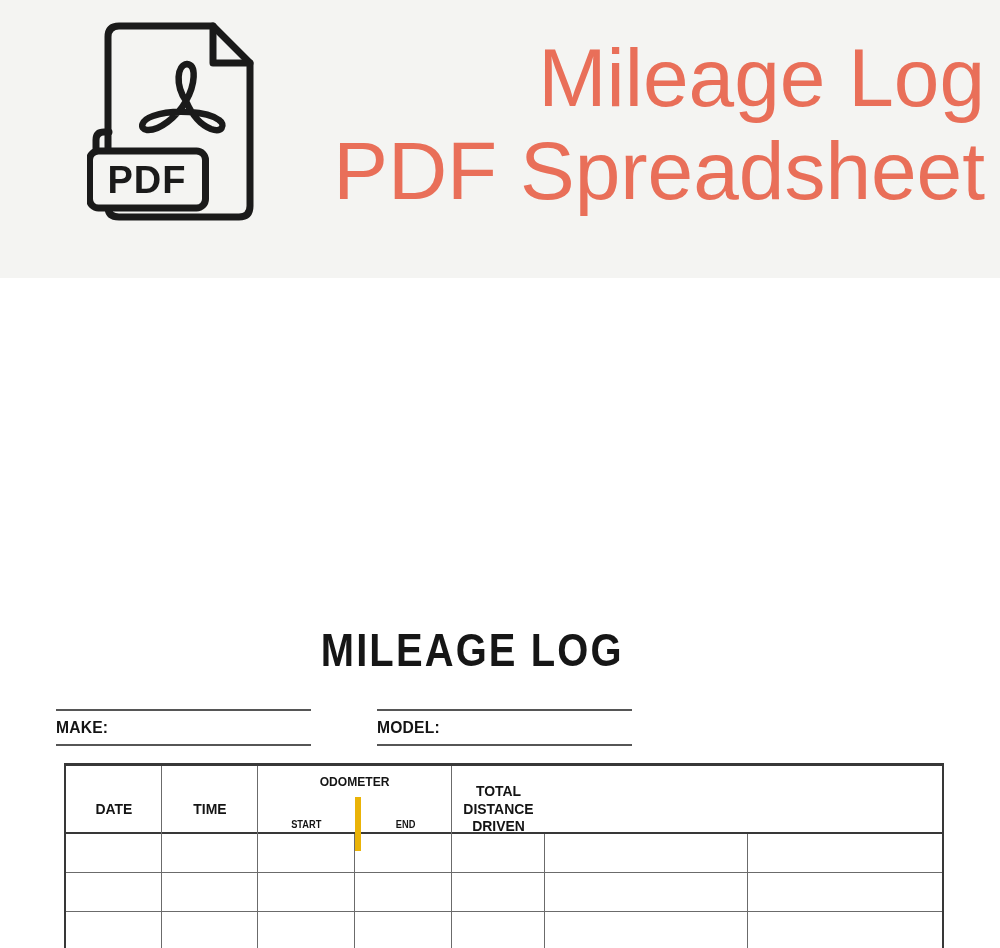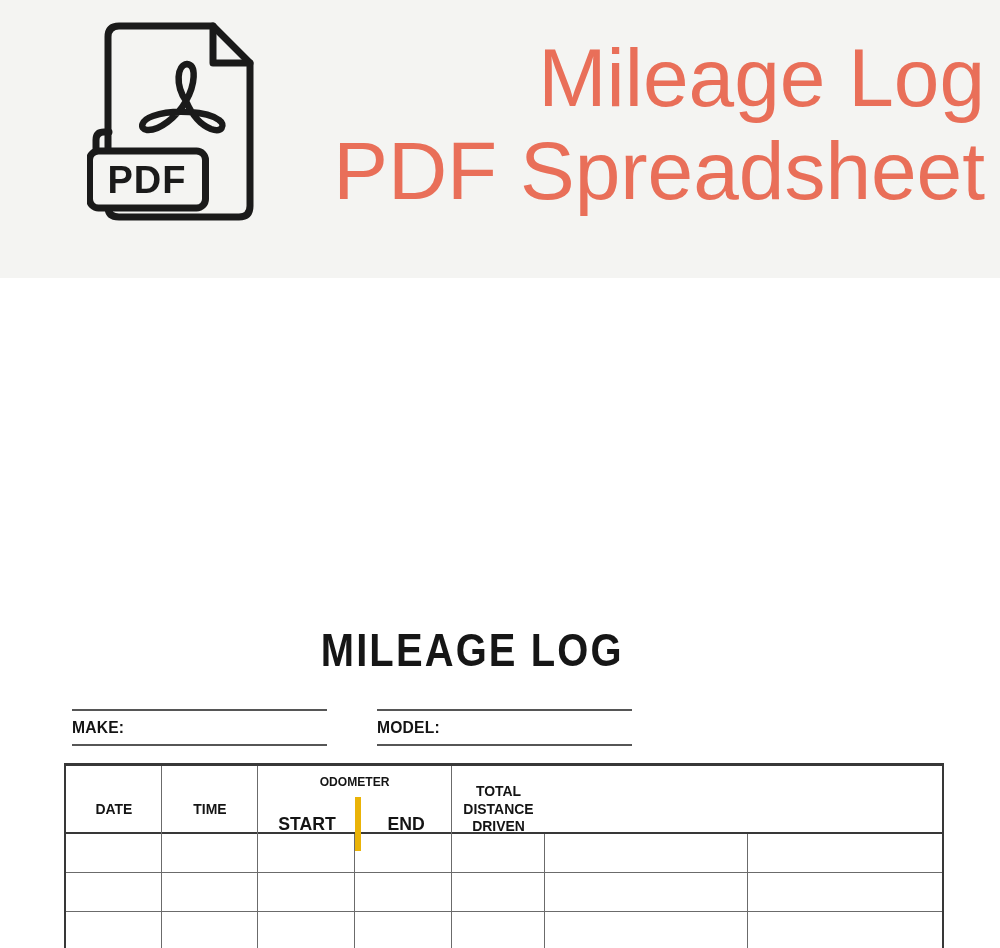--- a/index.html
+++ b/index.html
@@ -38,21 +38,21 @@
     color:#161616;white-space:nowrap;
     transform:scaleX(0.85);transform-origin:center;
   }
 
   
   .field{
     position:absolute;top:431px;height:37px;box-sizing:border-box;
     border-top:2px solid #565656;border-bottom:2px solid #565656;
     display:flex;align-items:center;
   }
-  .field-make{left:72px;width:255px;}
+  .field-make{left:56px;width:255px;}
   .field-model{left:377px;width:255px;}
   .field-year{left:688px;width:255px;}
   .field-label{
     font-size:17px;font-weight:700;color:#141414;letter-spacing:0.2px;
     transform:scaleX(0.92);transform-origin:left;white-space:nowrap;
   }
 
   
   .mtable{
     position:absolute;left:64px;top:485px;width:880px;box-sizing:border-box;
@@ -73,21 +73,21 @@
     grid-column:3 / 5;display:flex;flex-direction:column;
     border-right:1px solid #6b6b6b;
   }
   .odo-top{
     height:31px;display:flex;align-items:center;justify-content:center;
     font-weight:700;font-size:13px;color:#141414;
   }
   .odo-bottom{flex:1;display:flex;}
   .odo-cell{
     display:flex;align-items:center;justify-content:center;box-sizing:border-box;
-    font-weight:700;font-size:19px;color:#141414;
+    font-weight:700;font-size:10px;color:#141414;
   }
   .odo-start{width:97px;}
   .odo-end{flex:1;border-left:6px solid #eab308;}
   .th-tdd{padding:16px 2px;}
 
   .tbody{display:block;}
   .trow{
     display:grid;grid-template-columns:96px 96px 97px 97px 93px 203px minmax(0,1fr);
     height:38.2px;border-bottom:1px solid #6b6b6b;
   }

